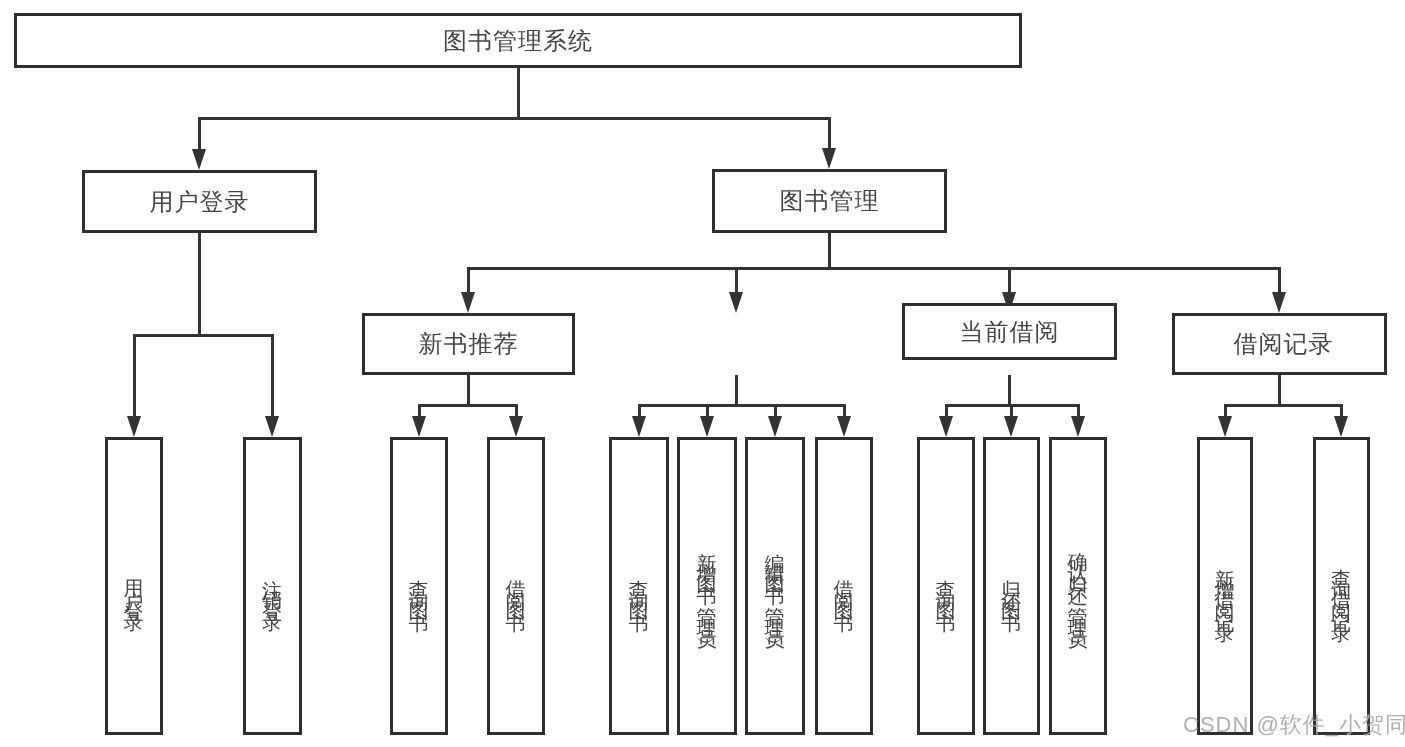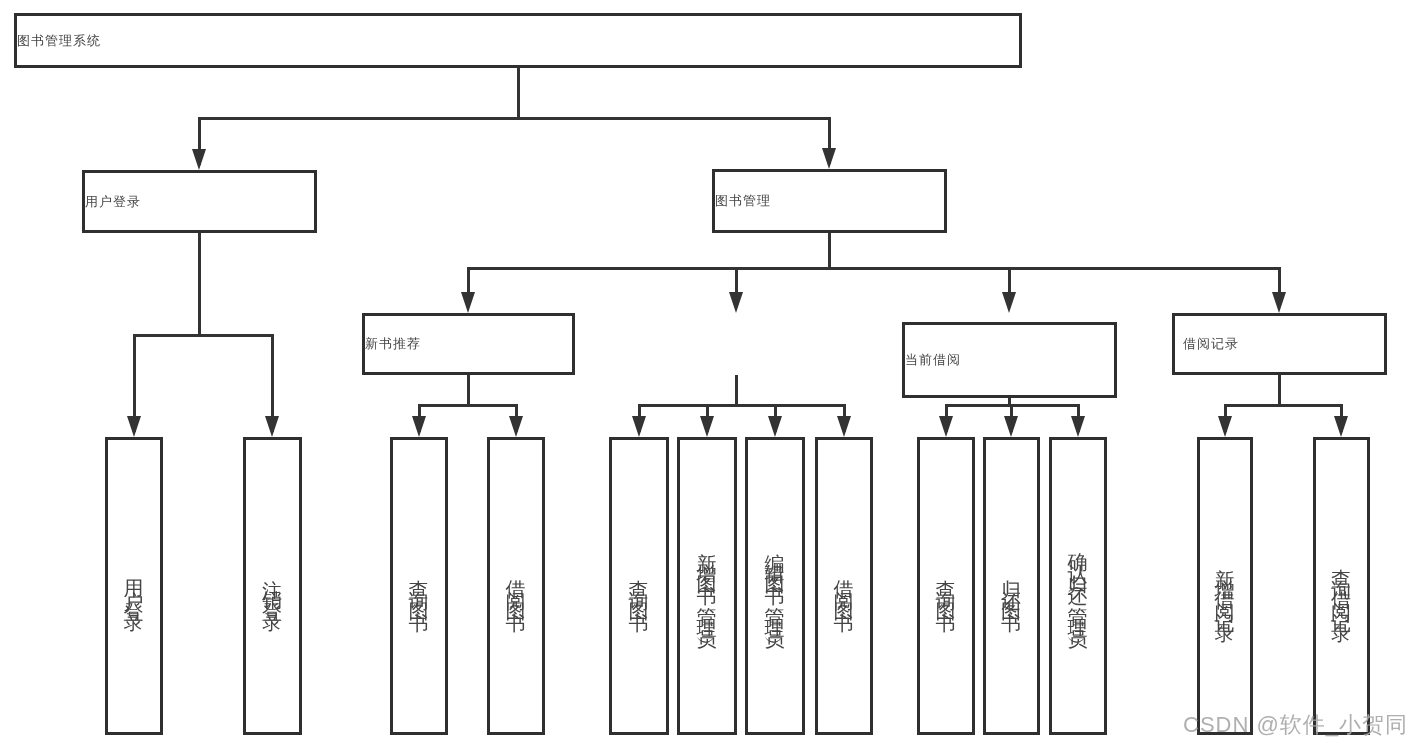--- a/index.html
+++ b/index.html
@@ -12,21 +12,22 @@
     overflow: hidden;
   }
   
   .hnode {
     position: absolute;
     box-sizing: border-box;
     border: 3px solid #2f2f2f;
     background: #ffffff;
     display: flex;
     align-items: center;
-    font-size: 13px;
+    justify-content: center;
+    font-size: 24px;
     letter-spacing: 1px;
     color: #454545;
     z-index: 2;
   }
   
   .vnode {
     position: absolute;
     top: 437px;
     height: 298px;
     box-sizing: border-box;
@@ -54,21 +55,21 @@
     border-left: 7px solid transparent;
     border-right: 7px solid transparent;
     border-top: 21px solid #333333;
   }
   
   .n-root { left: 14px;  top: 13px;  width: 1008px; height: 55px; }
   .n-l2a  { left: 82px;  top: 170px; width: 235px;  height: 63px; }
   .n-l2b  { left: 712px; top: 169px; width: 235px;  height: 64px; }
   .n-l3a  { left: 362px; top: 313px; width: 213px;  height: 62px; }
   .n-l3b  { left: 628px; top: 313px; width: 210px;  height: 62px; }
-  .n-l3c  { left: 902px; top: 322px; width: 215px;  height: 76px; }
+  .n-l3c  { left: 902px; top: 303px; width: 215px;  height: 57px; }
   .n-l3d  { left: 1172px;top: 313px; width: 215px;  height: 62px; padding-left: 8px; }
   .n-v1  { left: 105px;  width: 58px; }
   .n-v2  { left: 243px;  width: 59px; }
   .n-v3  { left: 390px;  width: 58px; }
   .n-v4  { left: 487px;  width: 58px; }
   .n-v5  { left: 609px;  width: 60px; }
   .n-v6  { left: 677px;  width: 60px; }
   .n-v7  { left: 745px;  width: 60px; }
   .n-v8  { left: 815px;  width: 58px; }
   .n-v9  { left: 917px;  width: 58px; }

